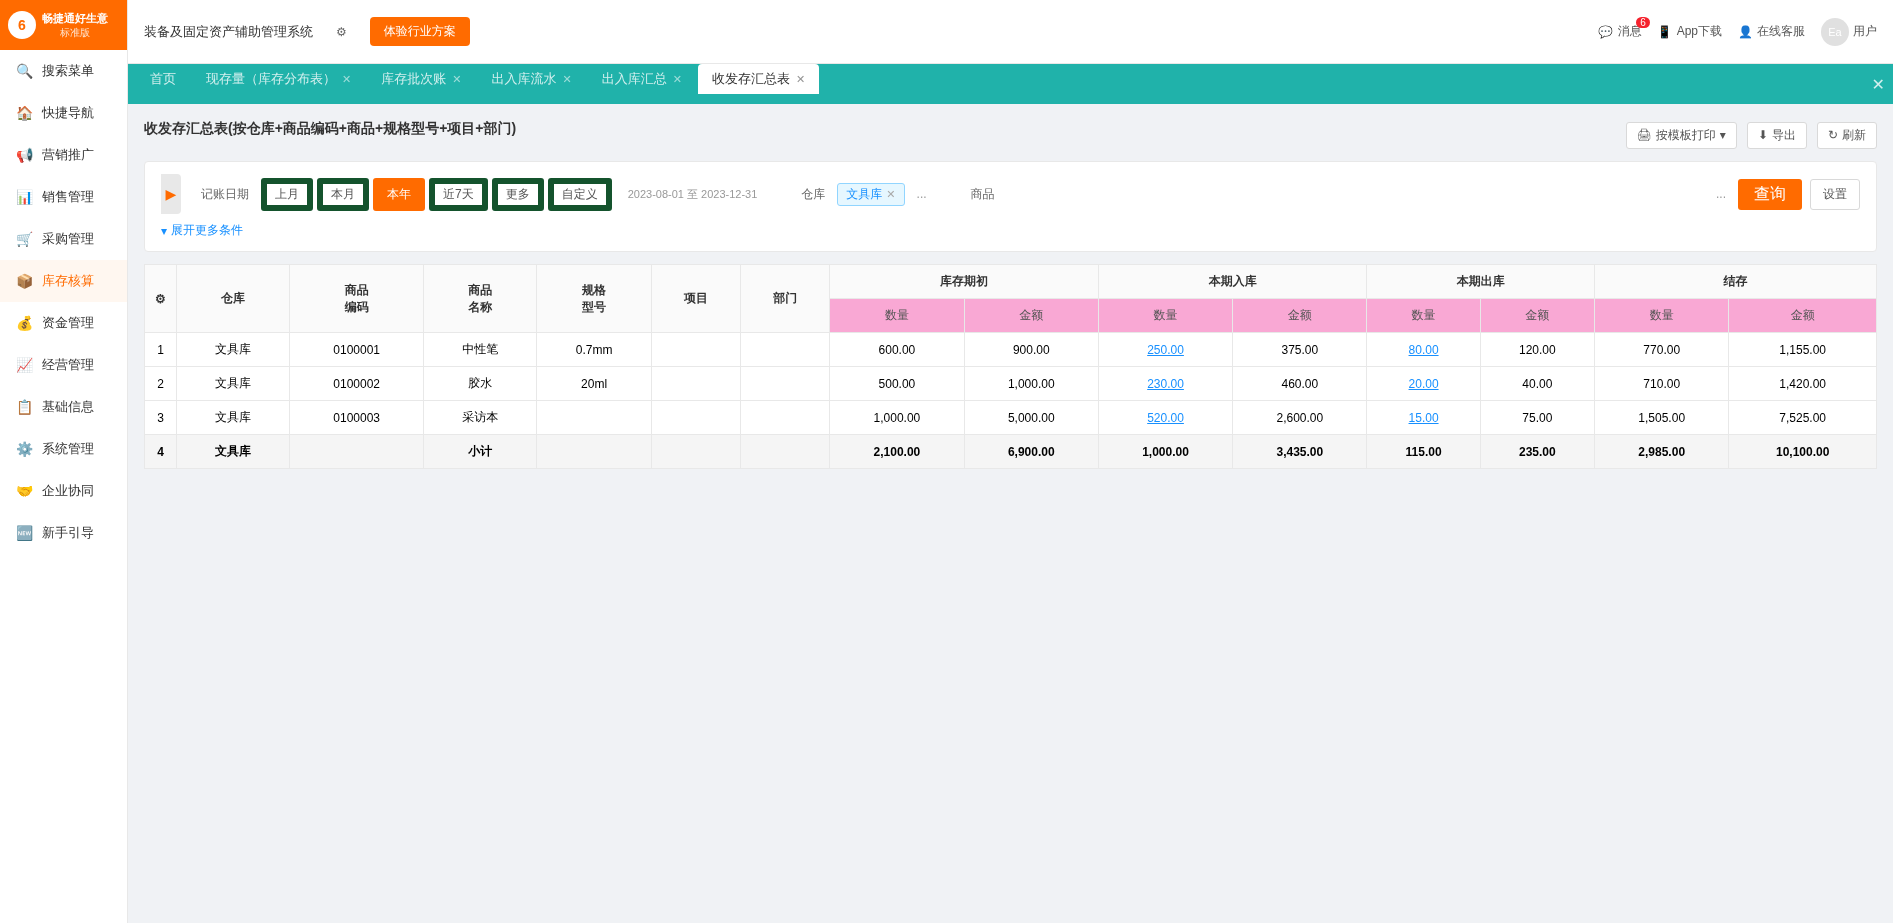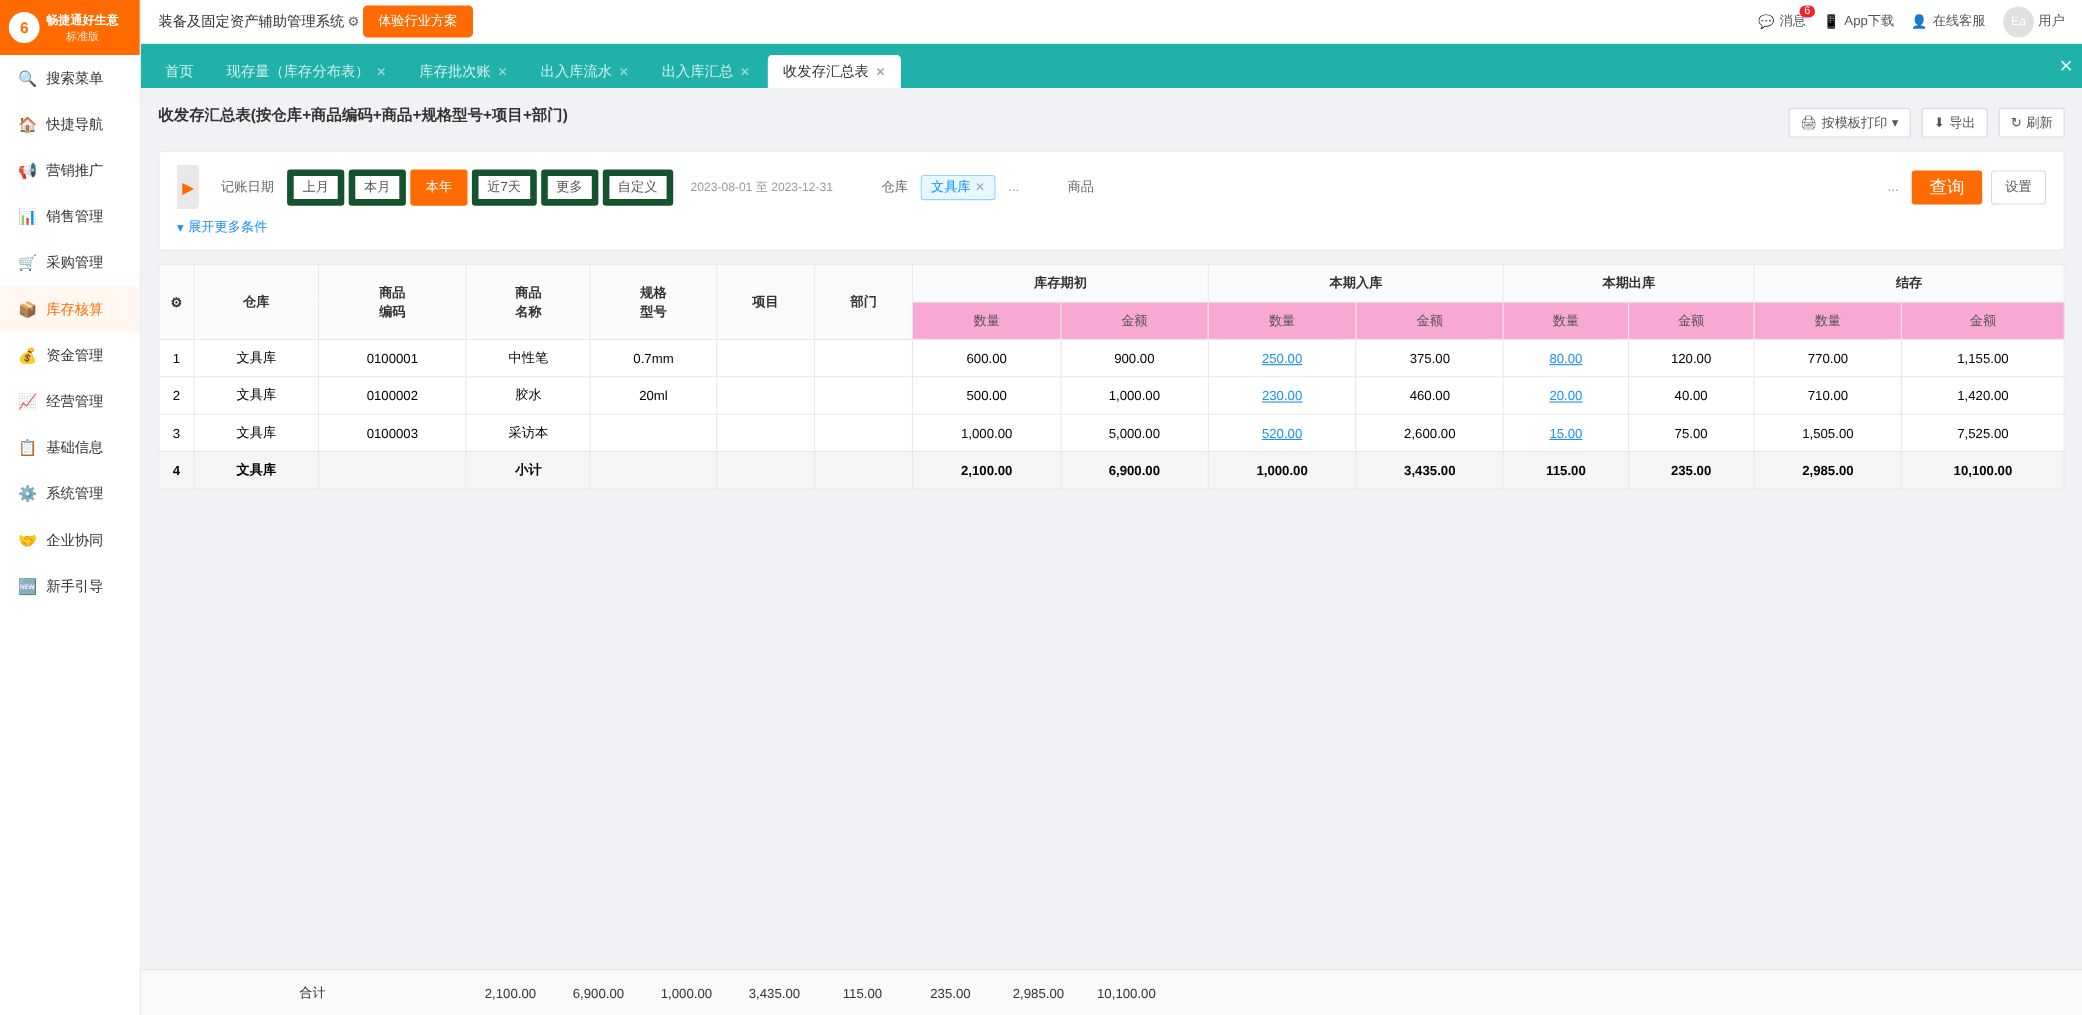--- a/index.html
+++ b/index.html
@@ -11,29 +11,29 @@
     .sidebar-logo .logo-icon { width: 28px; height: 28px; background: #fff; border-radius: 50%; display: flex; align-items: center; justify-content: center; color: #ff6b00; font-weight: bold; font-size: 14px; flex-shrink: 0; }
     .sidebar-menu { flex: 1; overflow-y: auto; }
     .sidebar-item { display: flex; align-items: center; gap: 8px; padding: 12px 16px; cursor: pointer; color: #333; font-size: 13px; }
     .sidebar-item.active { background: #fff7f0; color: #ff6b00; }
     .sidebar-item .s-icon { font-size: 14px; width: 18px; text-align: center; }
 
     
     .main-area { flex: 1; display: flex; flex-direction: column; overflow: hidden; }
 
     
-    .topbar { height: 40px; background: #fff; border-bottom: 1px solid #e8e8e8; display: flex; align-items: center; padding: 0 16px; gap: 3px; }
+    .topbar { height: 64px; background: #fff; border-bottom: 1px solid #e8e8e8; display: flex; align-items: center; padding: 0 16px; gap: 23px; }
     .topbar-btn { background: #ff6b00; color: #fff; border: none; border-radius: 4px; padding: 6px 14px; cursor: pointer; font-size: 12px; }
     .topbar-actions { display: flex; align-items: center; gap: 16px; }
     .topbar-action-item { display: flex; align-items: center; gap: 4px; cursor: pointer; color: #555; font-size: 12px; position: relative; }
     .badge { background: #f5222d; color: #fff; border-radius: 8px; padding: 0 4px; font-size: 10px; position: absolute; top: -6px; right: -8px; }
     .avatar { width: 28px; height: 28px; background: #e0e0e0; border-radius: 50%; display: flex; align-items: center; justify-content: center; font-size: 11px; color: #fff; overflow: hidden; }
 
     
-    .tabs-bar { height: 40px; background: #20b2aa; display: flex; align-items: flex-end; padding: 0 8px; gap: 2px; position: relative; }
+    .tabs-bar { height: 40px; background: #20b2aa; display: flex; align-items: flex-start; padding: 0 8px; gap: 2px; position: relative; }
     .tab { display: flex; align-items: center; gap: 6px; padding: 6px 14px; cursor: pointer; font-size: 13px; color: rgba(255,255,255,0.8); border-radius: 4px 4px 0 0; }
     .tab.active { background: #fff; color: #333; }
     .tab .tab-close { font-size: 11px; opacity: 0.7; }
     .tab.active .tab-close { color: #666; }
     .tabs-close-all { position: absolute; right: 8px; top: 50%; transform: translateY(-50%); color: rgba(255,255,255,0.8); cursor: pointer; font-size: 16px; }
 
     
     .content { flex: 1; overflow-y: auto; padding: 16px; }
 
     
@@ -341,25 +341,14 @@
               <td style="font-weight: bold;">3,435.00</td>
               <td style="font-weight: bold;">115.00</td>
               <td style="font-weight: bold;">235.00</td>
               <td style="font-weight: bold;">2,985.00</td>
               <td style="font-weight: bold;">10,100.00</td>
             </tr>
           </tbody>
       </table>
     </div>
 
-    <div class="footer-bar">
-      <span style="width:280px;text-align:center;">合计</span>
-      <span class="footer-cell">2,100.00</span>
-      <span class="footer-cell">6,900.00</span>
-      <span class="footer-cell">1,000.00</span>
-      <span class="footer-cell">3,435.00</span>
-      <span class="footer-cell">115.00</span>
-      <span class="footer-cell">235.00</span>
-      <span class="footer-cell">2,985.00</span>
-      <span class="footer-cell">10,100.00</span>
-    </div>
   </div>
 </div>
 
 </body></html>

